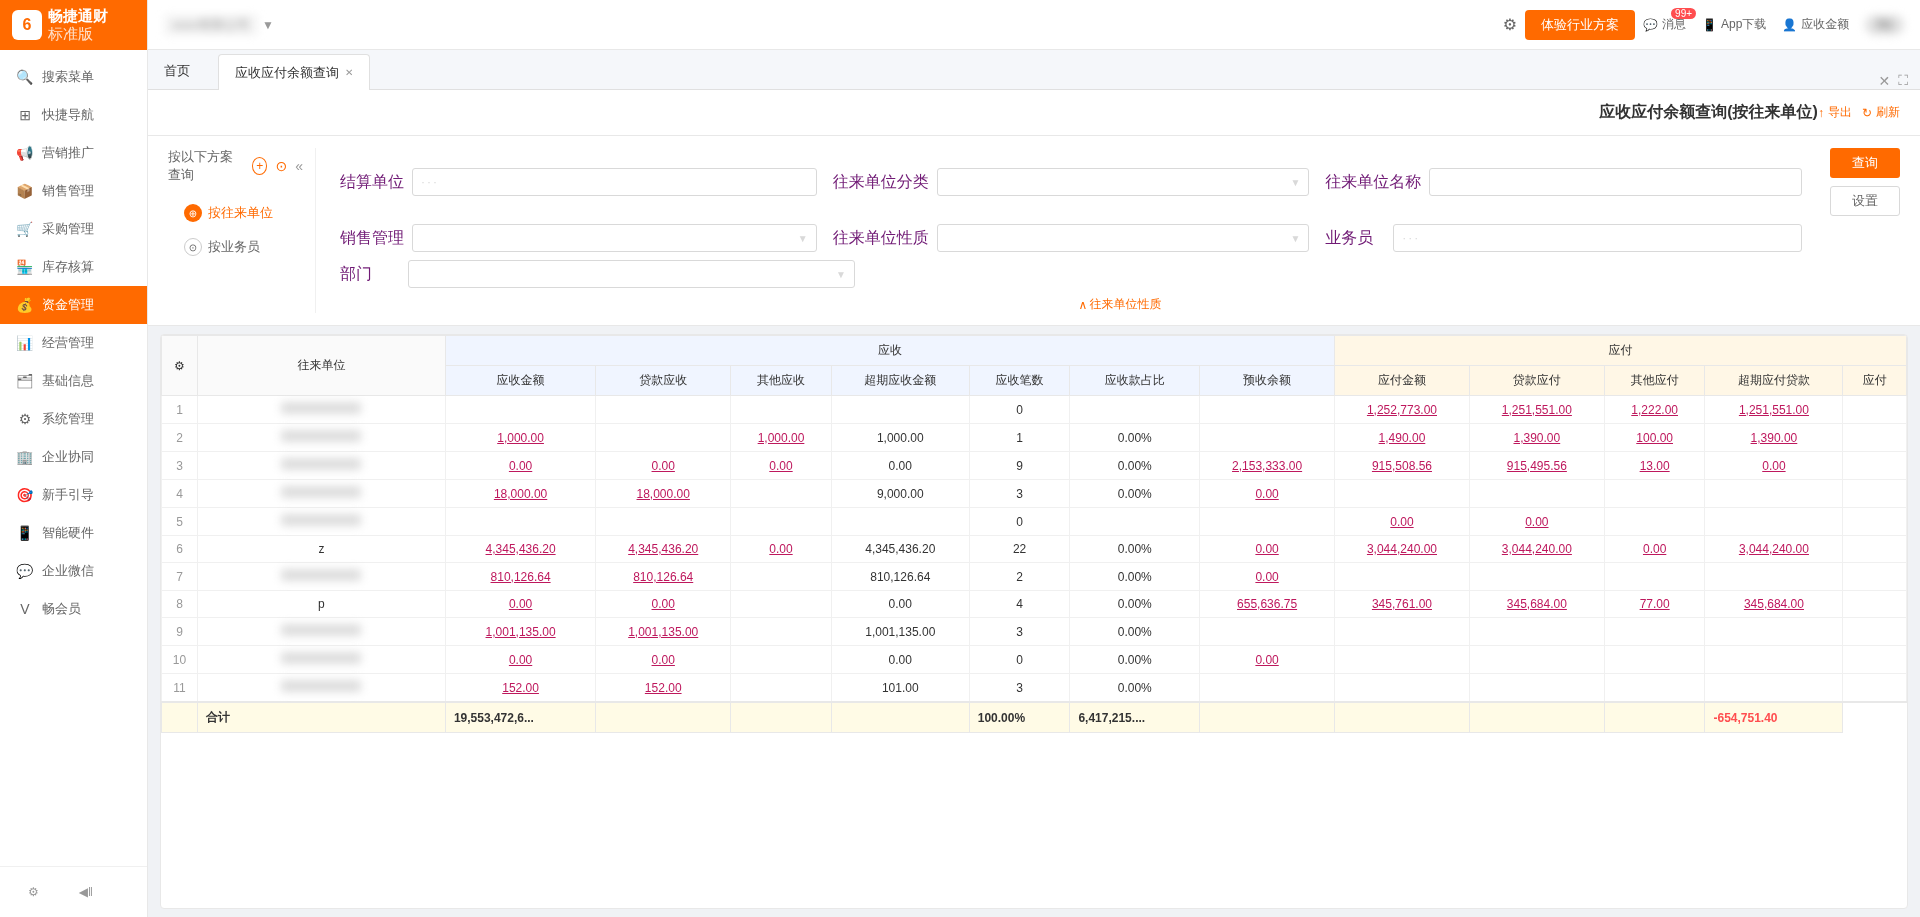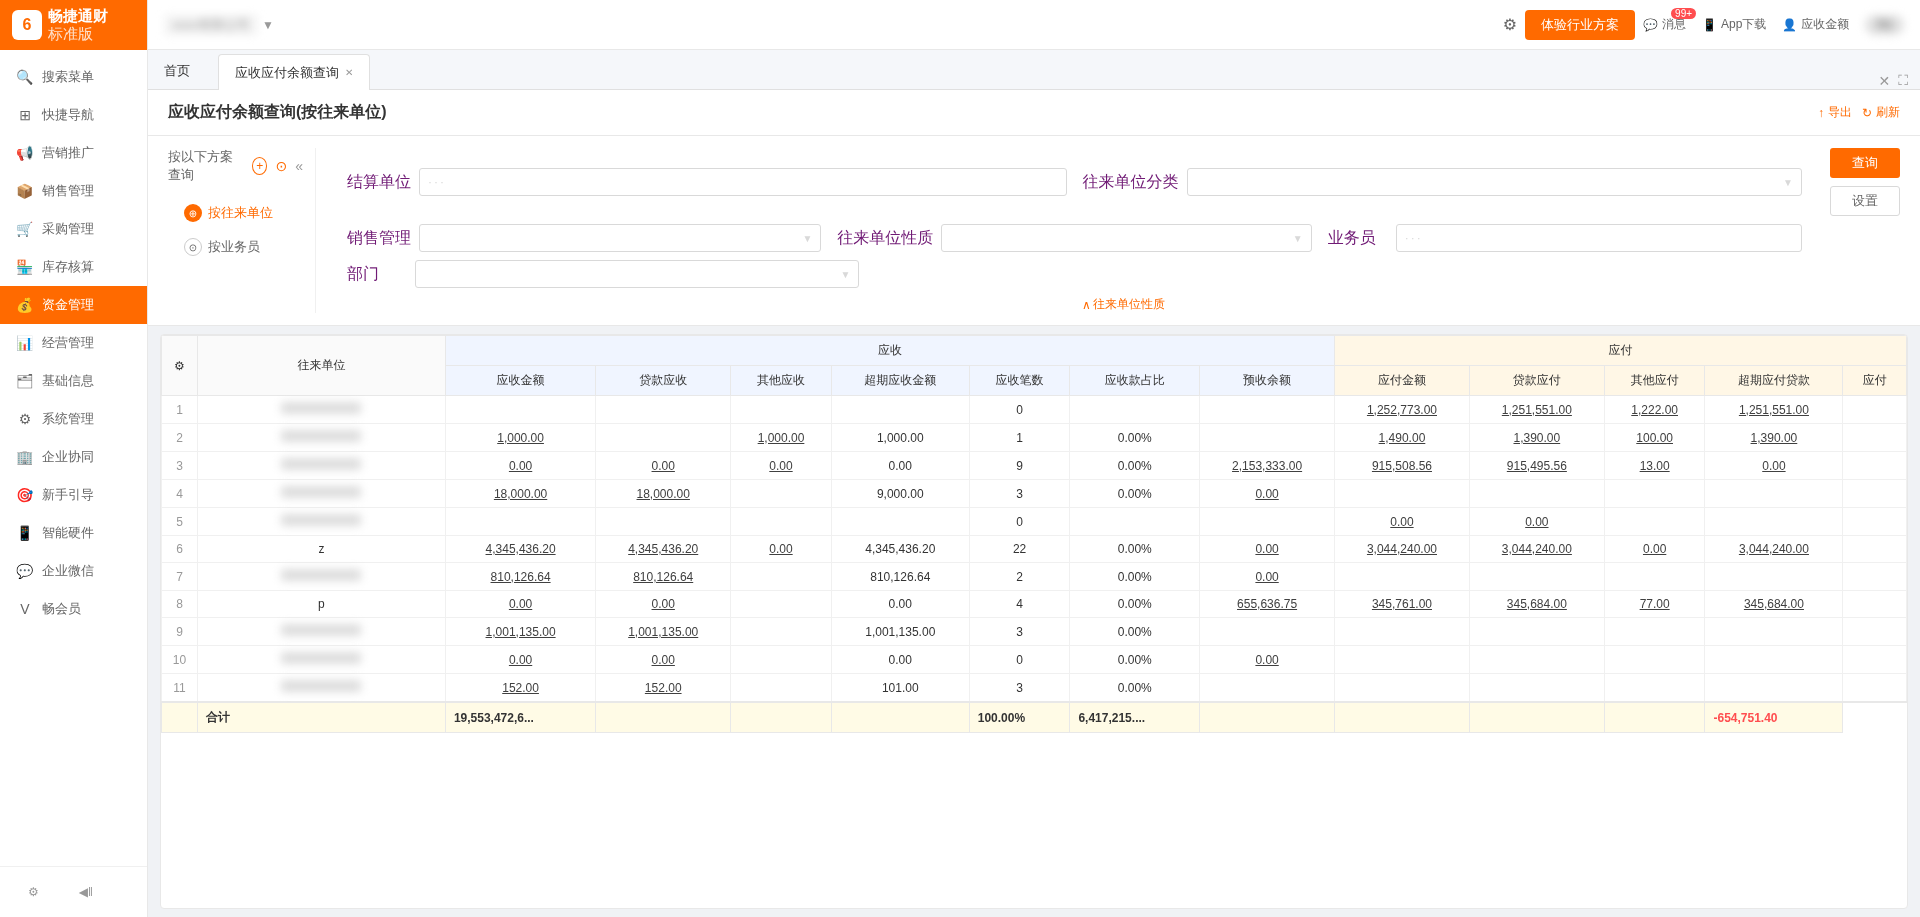--- a/index.html
+++ b/index.html
@@ -36,21 +36,21 @@
 
     
     .tabs { height: 40px; background: #f5f7fa; border-bottom: 1px solid #e0e0e0; display: flex; align-items: flex-end; padding: 0 0 0 0; flex-shrink: 0; gap: 12px; }
     .tab { padding: 0 16px; height: 36px; display: flex; align-items: center; gap: 6px; cursor: pointer; color: #666; font-size: 13px; border-top-left-radius: 4px; border-top-right-radius: 4px; }
     .tab.home { background: transparent; color: #333; }
     .tab.active { background: #fff; color: #333; border: 1px solid #e0e0e0; border-bottom: none; margin-bottom: -1px; }
     .tab-close { color: #999; font-size: 10px; cursor: pointer; }
 
     
     .content { flex: 1; background: #f0f2f5; overflow: hidden; display: flex; flex-direction: column; }
-    .page-header { background: #fff; padding: 12px 20px; display: flex; align-items: center; justify-content: space-between; border-bottom: 1px solid #e8e8e8; }
+    .page-header { background: #fff; padding: 12px 20px; display: flex; align-items: center; justify-content: flex-end; border-bottom: 1px solid #e8e8e8; }
     .page-title { font-size: 16px; font-weight: bold; color: #333; }
     .page-actions { display: flex; gap: 10px; align-items: center; }
     .action-btn { display: flex; align-items: center; gap: 4px; color: #ff6a00; cursor: pointer; font-size: 12px; }
 
     
     .filter-area { background: #fff; padding: 12px 20px; border-bottom: 1px solid #e8e8e8; }
     .filter-header { display: flex; align-items: center; gap: 8px; margin-bottom: 12px; }
     .filter-label { color: #666; font-size: 13px; }
     .filter-add { color: #ff6a00; cursor: pointer; border: 1px solid #ff6a00; border-radius: 50%; width: 18px; height: 18px; display: flex; align-items: center; justify-content: center; font-size: 12px; }
     .filter-rows { flex: 1; display: flex; flex-direction: column; gap: 8px; }
@@ -69,21 +69,21 @@
     
     .table-section { flex: 1; overflow: hidden; display: flex; flex-direction: column; padding: 8px 12px; background: #f0f2f5; }
     .table-container { flex: 1; background: #fff; border: 1px solid #e8e8e8; border-radius: 4px; overflow: auto; }
     table { width: 100%; border-collapse: collapse; font-size: 12px; }
     thead tr { background: #fafafa; }
     thead th { border: 1px solid #e8e8e8; padding: 6px 8px; text-align: center; color: #333; font-weight: normal; white-space: nowrap; position: sticky; top: 0; background: #fafafa; z-index: 1; }
     thead th.group-header { background: #f0f5ff; }
     thead th.group-header2 { background: #fff7e6; }
     tbody tr { border-bottom: 1px solid #f0f0f0; }
     tbody td { border: 1px solid #f0f0f0; padding: 6px 8px; text-align: center; color: #333; white-space: nowrap; }
-    tbody td.underline { text-decoration: underline; color: #404040; cursor: pointer; }
+    tbody td.underline { text-decoration: underline; color: #be185d; cursor: pointer; }
     .table-footer { background: #fffbe6; border-top: 2px solid #e8e8e8; }
     .table-footer td { padding: 6px 8px; font-weight: bold; border: 1px solid #e8e8e8; }
     .row-num { color: #999; }
     .blurred { filter: blur(4px); user-select: none; }
 
     
     .btn-query { background: #ff6a00; color: #fff; border: none; padding: 6px 20px; border-radius: 3px; cursor: pointer; font-size: 13px; width: 70px; }
     .btn-set { background: #fff; color: #666; border: 1px solid #d9d9d9; padding: 5px 20px; border-radius: 3px; cursor: pointer; font-size: 13px; width: 70px; margin-top: 4px; }
     .btn-group { display: flex; flex-direction: column; align-items: center; gap: 4px; margin-left: 12px; }
   </style>
@@ -224,21 +224,21 @@
           <span>导出</span>
         </div>
         <div class="action-btn">
           <span>↻</span>
           <span>刷新</span>
         </div>
       </div>
     </div>
 
     <div class="filter-area">
-      <div style="display:flex; gap:15px;">
+      <div style="display:flex; gap:8px;">
 
         <div style="width:148px; padding-right:12px; border-right:1px solid #f0f0f0; margin-right:16px;">
           <div class="filter-header">
             <span class="filter-label">按以下方案查询</span>
             <span class="filter-add">+</span>
             <span style="color:#ff6a00; cursor:pointer; font-size:14px;">⊙</span>
             <span style="color:#999; cursor:pointer; font-size:14px;">«</span>
           </div>
           <div class="query-nav-item active">
             <div class="query-nav-icon">⊕</div>
@@ -258,20 +258,26 @@
                 <span class="filter-item-label">结算单位</span>
                 <div class="filter-input">
                   <span class="filter-dots">···</span>
                 </div>
               </div>
               <div class="filter-item">
                 <span class="filter-item-label">往来单位分类</span>
                 <div class="filter-input">
                   <span></span>
                   <span class="filter-arrow">▼</span>
+                </div>
+              </div>
+              <div class="filter-item">
+                <span class="filter-item-label">往来单位名称</span>
+                <div class="filter-input">
+                  <span></span>
                 </div>
               </div>
               <div class="btn-group">
                 <button class="btn-query">查询</button>
                 <button class="btn-set">设置</button>
               </div>
             </div>
 
             <div class="filter-row">
               <div class="filter-item">

